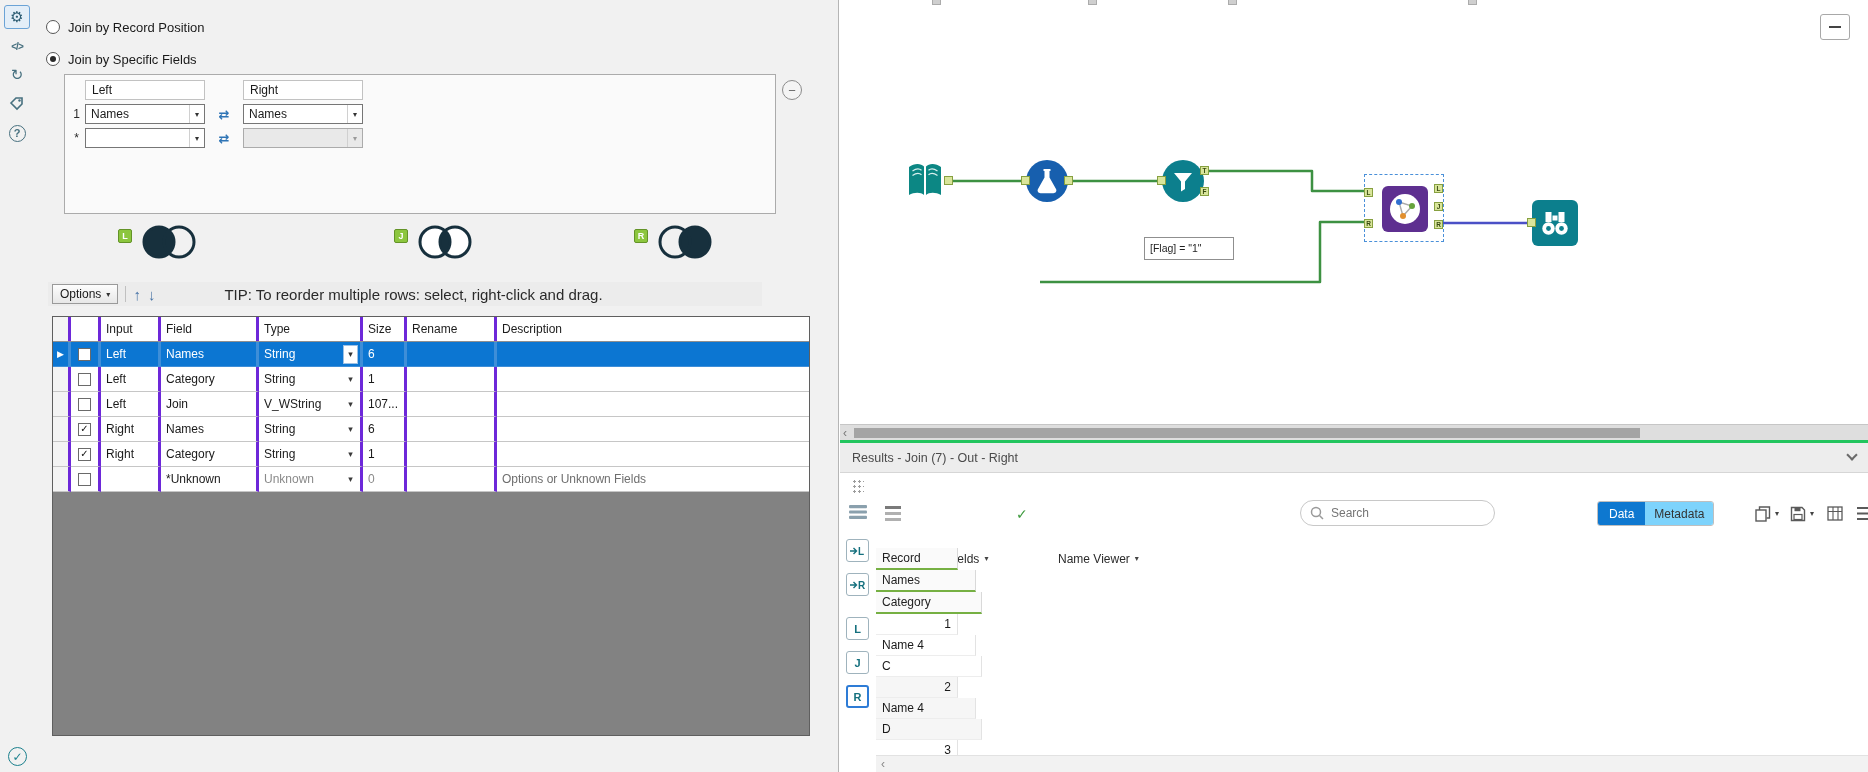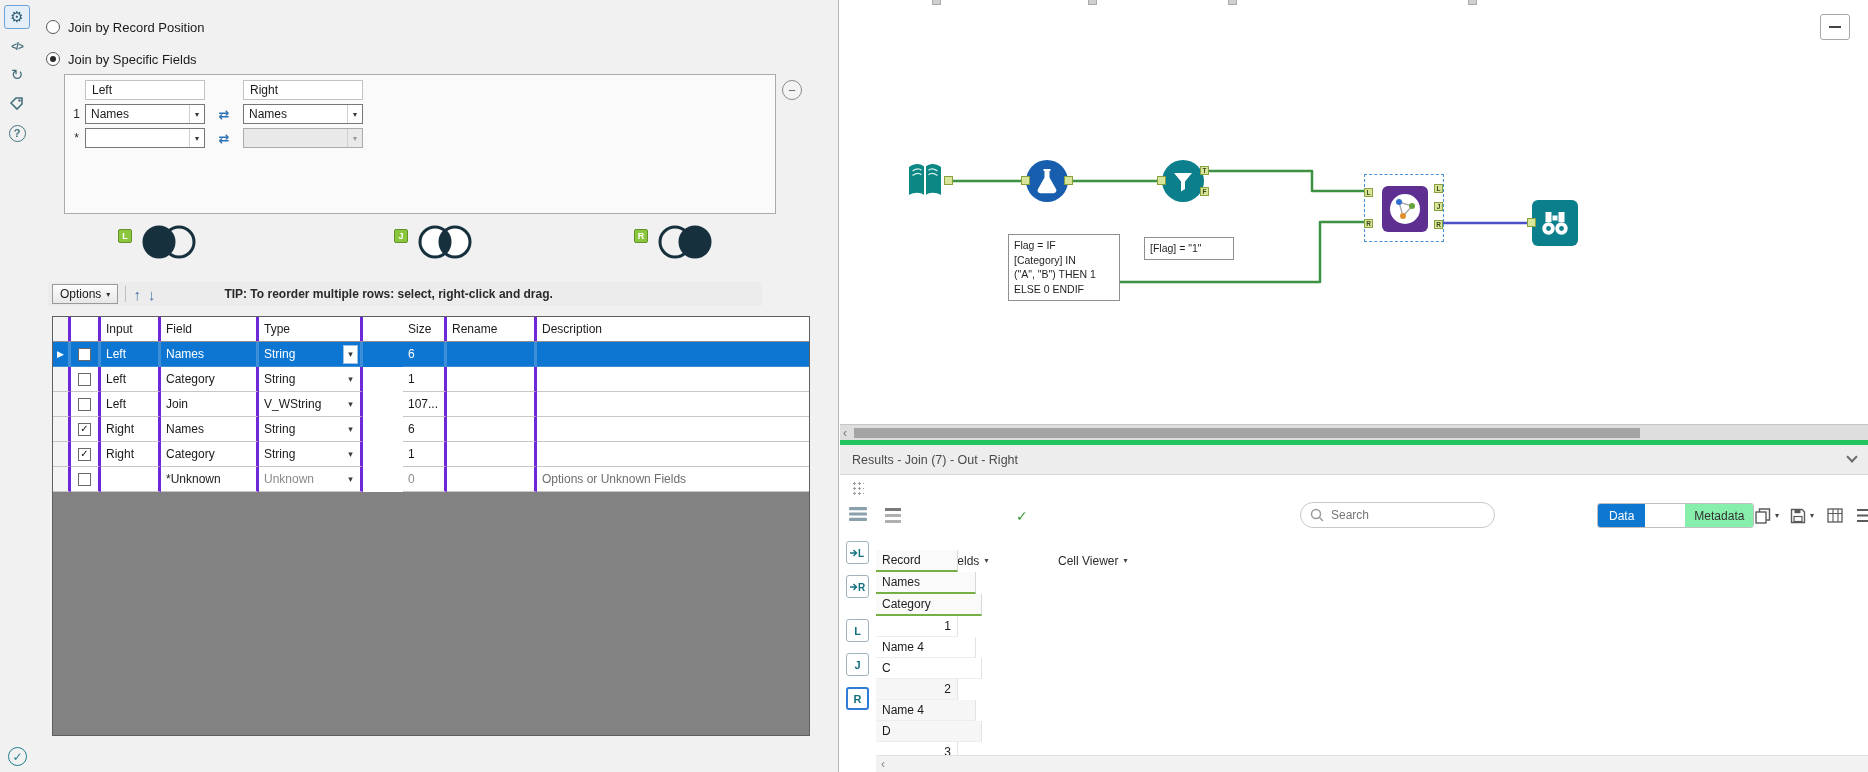--- a/index.html
+++ b/index.html
@@ -49,33 +49,33 @@
     color:#fff; font-size:9px; font-weight:bold; display:flex; align-items:center; justify-content:center;
     margin-right:1px; margin-top:-12px; }
   
   #opts { position:absolute; left:48px; top:282px; width:714px; height:24px; background:#ececec;
     display:flex; align-items:center; gap:7px; padding-left:4px; }
   .btn-options { border:1px solid #9a9a9a; background:linear-gradient(#fdfdfd,#e7e7e7);
     height:20px; padding:0 7px; display:flex; align-items:center; gap:5px; }
   .btn-options .dda { font-size:8px; color:#333; }
   .ud-arrow { color:#4b76a8; font-size:15px; font-weight:bold; line-height:1; }
   .vsep { width:1px; height:16px; background:#c0c0c0; }
-  #tip { margin-left:62px; font-size:12px; color:#2a2a2a;font-weight:bold; }
+  #tip { margin-left:62px; font-size:15px; color:#2a2a2a; }
   
   #grid { position:absolute; left:52px; top:316px; width:758px; height:420px;
     border:1px solid #5f5f5f; background:#828282; overflow:hidden; }
   .g-row { display:flex; height:25px; background:#fff; }
   .g-row.g-head { border-bottom:1px solid #8f8f8f; }
   .gc { display:flex; align-items:center; padding:0 5px; border-right:3px solid #6d28d9;
     border-bottom:1px solid #c6c6c6; overflow:hidden; white-space:nowrap; height:100%; }
   .g-head .gc { border-bottom:none; color:#1c1c1c; }
   .c-sel { width:18px; background:#f4f4f4; padding:0; justify-content:center; }
   .c-chk { width:30px; justify-content:center; }
   .c-input { width:60px; } .c-field { width:98px; }
-  .c-type { width:104px; padding-right:2px; } .c-size { width:44px;margin-left:40px; }
+  .c-type { width:104px; padding-right:2px; } .c-size { width:44px; }
   .c-ren { width:90px; } .c-desc { flex:1; border-right:none; }
   .cb { width:13px; height:13px; border:1px solid #6a6a6a; background:#fff; display:flex;
     align-items:center; justify-content:center; font-size:10px; color:#111; }
   .cb.checked::after { content:"✓"; margin-top:-1px; }
   .type-dd { margin-left:auto; width:15px; height:19px; display:flex; align-items:center;
     justify-content:center; color:#3a3a3a; }
   .type-dd::after { content:"▾"; font-size:9px; }
   .g-row.selected { background:#0c76d2; color:#fff; }
   .g-row.selected .gc { border-right-color:#3e8ed8; border-bottom-color:#3e8ed8; }
   .g-row.selected .c-sel { background:#0c76d2; color:#fff; font-size:9px; }
@@ -97,21 +97,21 @@
   .tool-square { width:46px; height:46px; border-radius:6px; display:flex; align-items:center; justify-content:center; }
   #join-group { border:1px dashed #4a90d9; }
   .ann { position:absolute; background:#fff; border:1px solid #8f8f8f; padding:3px 5px;
     font-size:10.5px; line-height:1.4; color:#1f1f1f; white-space:pre-line; }
   #canvas-hsb { position:absolute; left:840px; top:424px; width:1028px; height:16px;
     background:#dedede; border-top:1px solid #c6c6c6; }
   #canvas-hsb .thumb { position:absolute; left:14px; top:3px; width:786px; height:10px; background:#a4a4a4; }
   .hsb-arrow { position:absolute; left:3px; top:1px; color:#777; font-size:12px; }
   
   #results { position:absolute; left:840px; top:440px; width:1028px; height:332px; background:#fff;
-    border-top:5px solid #22c55e; }
+    border-top:3px solid #22c55e; }
   #res-title { height:30px; background:#ededed; border-bottom:1px solid #d6d6d6; display:flex;
     align-items:center; padding:0 12px; color:#4a4a4a; font-size:12.5px; }
   .chev-down { margin-left:auto; width:8px; height:8px; border-right:2px solid #6a6a6a;
     border-bottom:2px solid #6a6a6a; transform:rotate(45deg); margin-top:-5px; }
   #res-strip { position:absolute; left:0; top:30px; width:36px; bottom:0; }
   .grip { width:12px; height:15px; margin:6px auto 0;
     background-image:radial-gradient(#9c9c9c 1px, transparent 1.3px); background-size:5px 5px; }
   .rtab { position:absolute; left:6px; width:23px; height:23px; border:1px solid #9fb3bd; border-radius:3px;
     background:#fff; display:flex; align-items:center; justify-content:center;
     color:#15707e; font-weight:bold; font-size:11px; }
@@ -120,21 +120,21 @@
   .tb-item { position:absolute; top:0; height:27px; display:flex; align-items:center; gap:4px; color:#333; }
   .tb-dd { font-size:12px; color:#2b2b2b; display:flex; align-items:center; gap:5px;margin-top:45px; }
   .dd-arr { font-size:8px; color:#444; }
   .green-check { color:#3f9b3f; font-size:14px; font-weight:bold; }
   #search-box { position:absolute; left:424px; top:0; width:195px; height:26px; }
   #search-box input { width:100%; height:100%; border:1px solid #c8c8c8; border-radius:13px;
     padding:0 10px 0 30px; font-size:12px; color:#333; font-family:inherit; outline:none; }
   #search-box svg { position:absolute; left:10px; top:6px; }
   .seg { display:flex; border:1px solid #bfbfbf; border-radius:3px; overflow:hidden; height:25px; }
   .seg-data { background:#0e78d0; color:#fff; padding:0 11px; display:flex; align-items:center; }
-  .seg-meta { background:#86efac; color:#333; padding:0 9px; display:flex; align-items:center;margin-left:40px; }
+  .seg-meta { background:#7dd3fc; color:#333; padding:0 9px; display:flex; align-items:center; }
   #rtable { position:absolute; left:36px; top:105px; }
   .trow { display:flex;flex-direction:column; }
   .th { height:22px; display:flex; align-items:center; padding:0 6px; background:#fafafa;
     border-right:1px solid #d9d9d9; border-bottom:2px solid #76b043; color:#222; }
   .td { height:21px; display:flex; align-items:center; padding:0 6px;
     border-right:1px solid #e3e3e3; border-bottom:1px solid #ededed; }
   .trow.alt .td { background:#f6f6f6; }
   .col-rec { width:82px; } .col-nam { width:100px; } .col-cat { width:106px; }
   .td.col-rec { justify-content:flex-end; }
   #res-hsb { position:absolute; left:36px; right:0; bottom:0; height:17px; background:#f2f2f2;
@@ -428,24 +428,20 @@
     <svg width="46" height="46" viewBox="0 0 46 46">
       <path d="M13.5 12 h6 v10 h-6 z M26.5 12 h6 v10 h-6 z M20.5 15.5 h5 v5 h-5 z" fill="#fff"></path>
       <circle cx="16.5" cy="28.5" r="6.2" fill="#fff"></circle>
       <circle cx="29.5" cy="28.5" r="6.2" fill="#fff"></circle>
       <circle cx="16.5" cy="28.5" r="2.4" fill="#0c7f8d"></circle>
       <circle cx="29.5" cy="28.5" r="2.4" fill="#0c7f8d"></circle>
     </svg>
     <span class="anchor" style="left:-5px;top:18px"></span>
   </div>
 
-  <div class="ann" style="left:168px;top:234px;width:112px">Flag = IF
-[Category] IN
-("A", "B") THEN 1
-ELSE 0 ENDIF</div>
   <div class="ann" style="left:304px;top:237px;width:90px">[Flag] = "1"</div>
 </div>
 
 <div id="canvas-hsb">
   <span class="hsb-arrow">‹</span>
   <div class="thumb"></div>
 </div>
 
 <div id="results">
   <div id="res-title">
@@ -492,21 +488,21 @@
           <rect y="6" width="16" height="3" fill="#b0b0b0"></rect>
           <rect y="12" width="16" height="3" fill="#b0b0b0"></rect>
       </svg>
     </div>
     <div class="tb-item tb-dd" style="left:38px">
       <span>2 of 2 Fields</span>
       <span class="dd-arr">▾</span>
     </div>
     <div class="tb-item green-check" style="left:140px">✓</div>
     <div class="tb-item tb-dd" style="left:182px">
-      <span>Cell Viewer</span>
+      <span>Name Viewer</span>
       <span class="dd-arr">▾</span>
     </div>
     <div id="search-box">
       <svg width="14" height="14" viewBox="0 0 14 14">
         <circle cx="6" cy="6" r="4.5" fill="none" stroke="#9a9a9a" stroke-width="1.5"></circle>
         <path d="M9.5 9.5 L13 13" stroke="#9a9a9a" stroke-width="1.5"></path>
       </svg>
       <input type="text" placeholder="Search" style="">
     </div>
     <div class="tb-item" style="left:721px">

